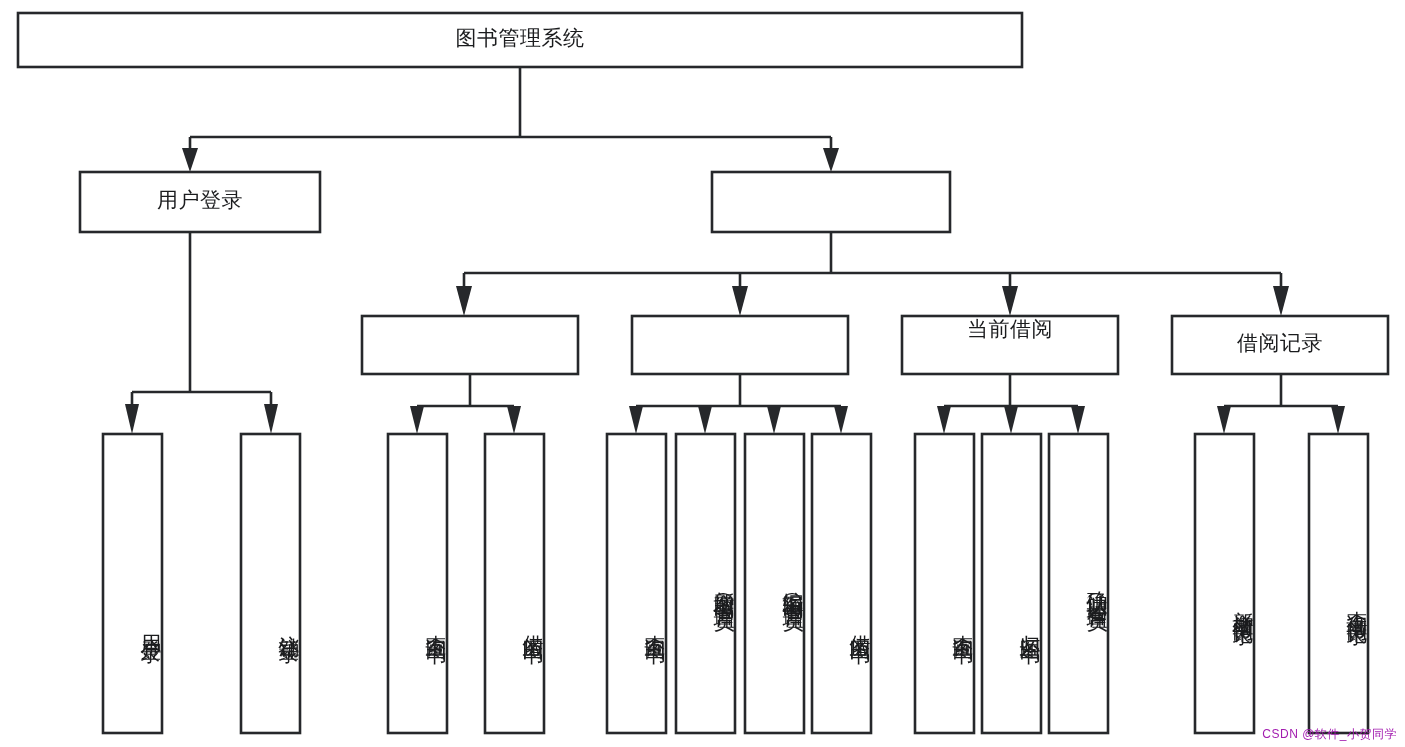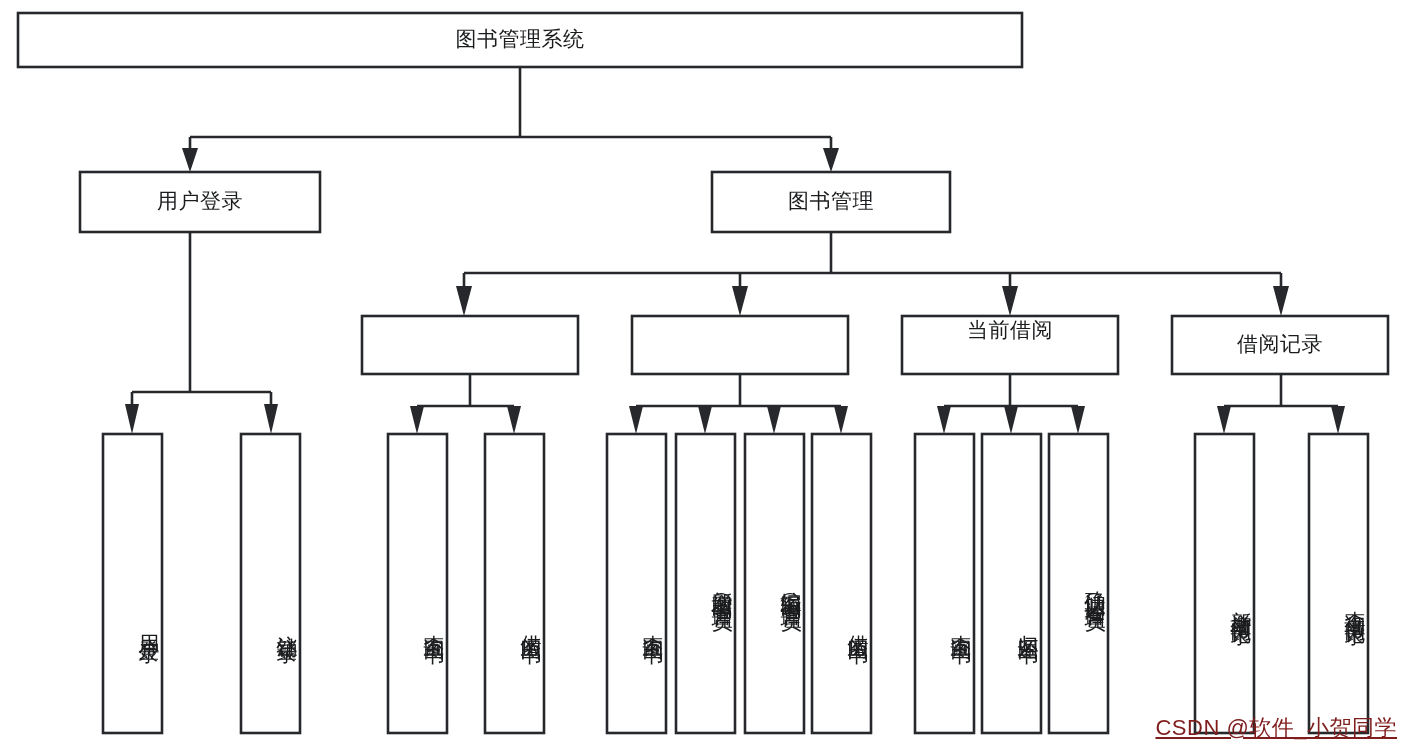--- a/index.html
+++ b/index.html
@@ -39,21 +39,21 @@
   .arrow-head {
     fill: #26282b;
     stroke: none;
   }
   .node-label {
     position: absolute;
     display: flex;
     align-items: center;
     justify-content: center;
     color: #1b1c1e;
-    font-family: Liberation Serif, serif;
+    font-family: Liberation Mono, monospace;
     pointer-events: none;
     box-sizing: border-box;
   }
   .node-label.horizontal {
     font-size: 21px;
     letter-spacing: 0.5px;
     line-height: 1.1;
     white-space: nowrap;
   }
   .node-label.vertical {
@@ -63,27 +63,26 @@
     line-height: 1.25;
     letter-spacing: 3px;
     align-items: flex-start;
     justify-content: center;
     padding-top: 6px;
   }
   .watermark {
     position: absolute;
     right: 8px;
     bottom: 4px;
-    font-size: 22px;
-    color: #7f1d1d;
+    font-size: 12px;
+    color: #a21caf;
     font-family: "Liberation Sans", "DejaVu Sans", sans-serif;
     letter-spacing: 0.5px;
     white-space: nowrap;
     pointer-events: none;
-    text-decoration: underline;
   }
 </style>
 </head>
 <body>
 
 <div id="diagram-root">
 
   <svg id="diagram-canvas" viewBox="0 0 1405 747">
 
     <g>
@@ -173,21 +172,20 @@
     <rect class="node-box" x="915" y="434" width="59" height="299"></rect>
     <rect class="node-box" x="982" y="434" width="59" height="299"></rect>
     <rect class="node-box" x="1049" y="434" width="59" height="299"></rect>
     <rect class="node-box" x="1195" y="434" width="59" height="299"></rect>
     <rect class="node-box" x="1309" y="434" width="59" height="299"></rect>
   </svg>
 
   <div class="node-label horizontal" style="left:18px; top:13px; width:1004px; height:54px;">图书管理系统</div>
 
   <div class="node-label horizontal" style="left:80px; top:172px; width:240px; height:60px;">用户登录</div>
-  <div class="node-label horizontal" style="left:712px; top:172px; width:238px; height:60px;">图书管理</div>
 
   <div class="node-label horizontal" style="left:902px; top:302px; width:216px; height:58px;">当前借阅</div>
   <div class="node-label horizontal" style="left:1172px; top:316px; width:216px; height:58px;border-radius:29px;">借阅记录</div>
 
   <div class="node-label vertical" style="left:103px; top:434px; width:59px; height:299px; padding-top:80px;">用户登录</div>
   <div class="node-label vertical" style="left:241px; top:434px; width:59px; height:299px; padding-top:80px;">注销登录</div>
   <div class="node-label vertical" style="left:388px; top:434px; width:59px; height:299px; padding-top:80px;">查询图书</div>
   <div class="node-label vertical" style="left:485px; top:434px; width:59px; height:299px; padding-top:80px;">借阅图书</div>
   <div class="node-label vertical" style="left:607px; top:434px; width:59px; height:299px; padding-top:80px;">查询图书</div>
   <div class="node-label vertical" style="left:676px; top:434px; width:59px; height:299px; padding-top:8px;">新增图书（管理员）</div>

